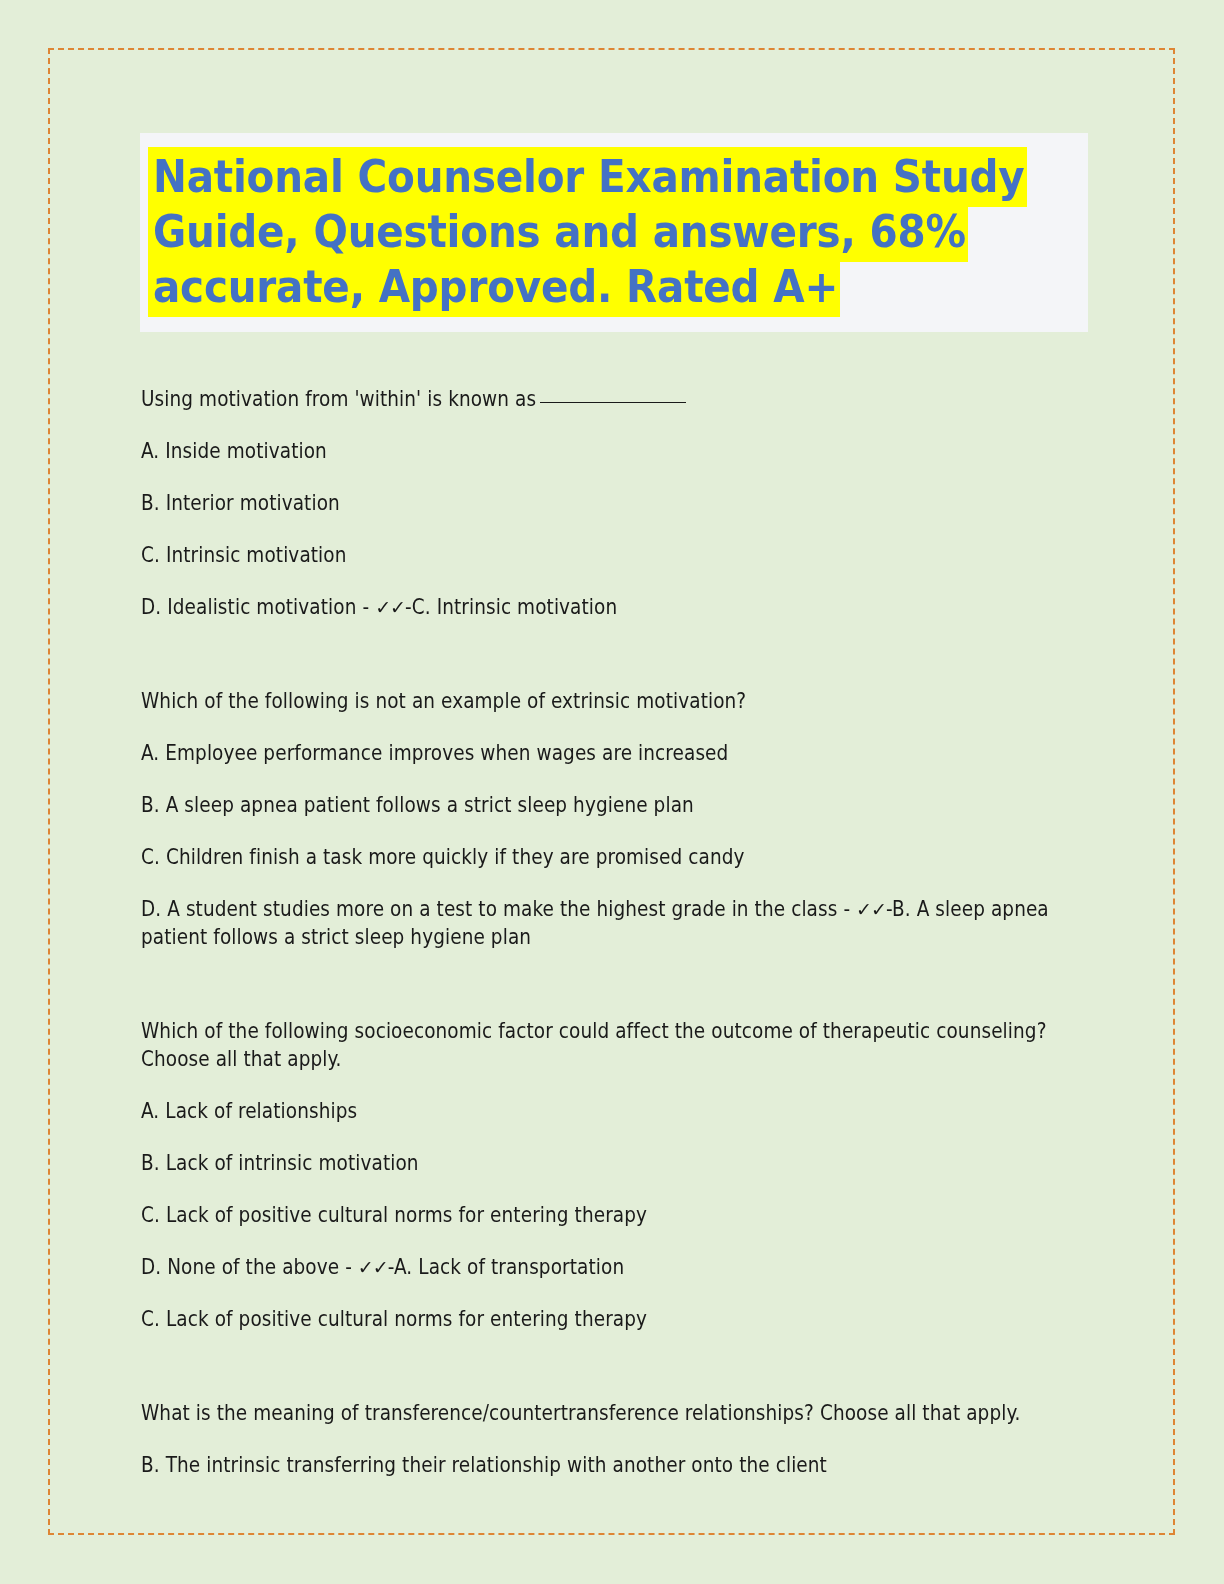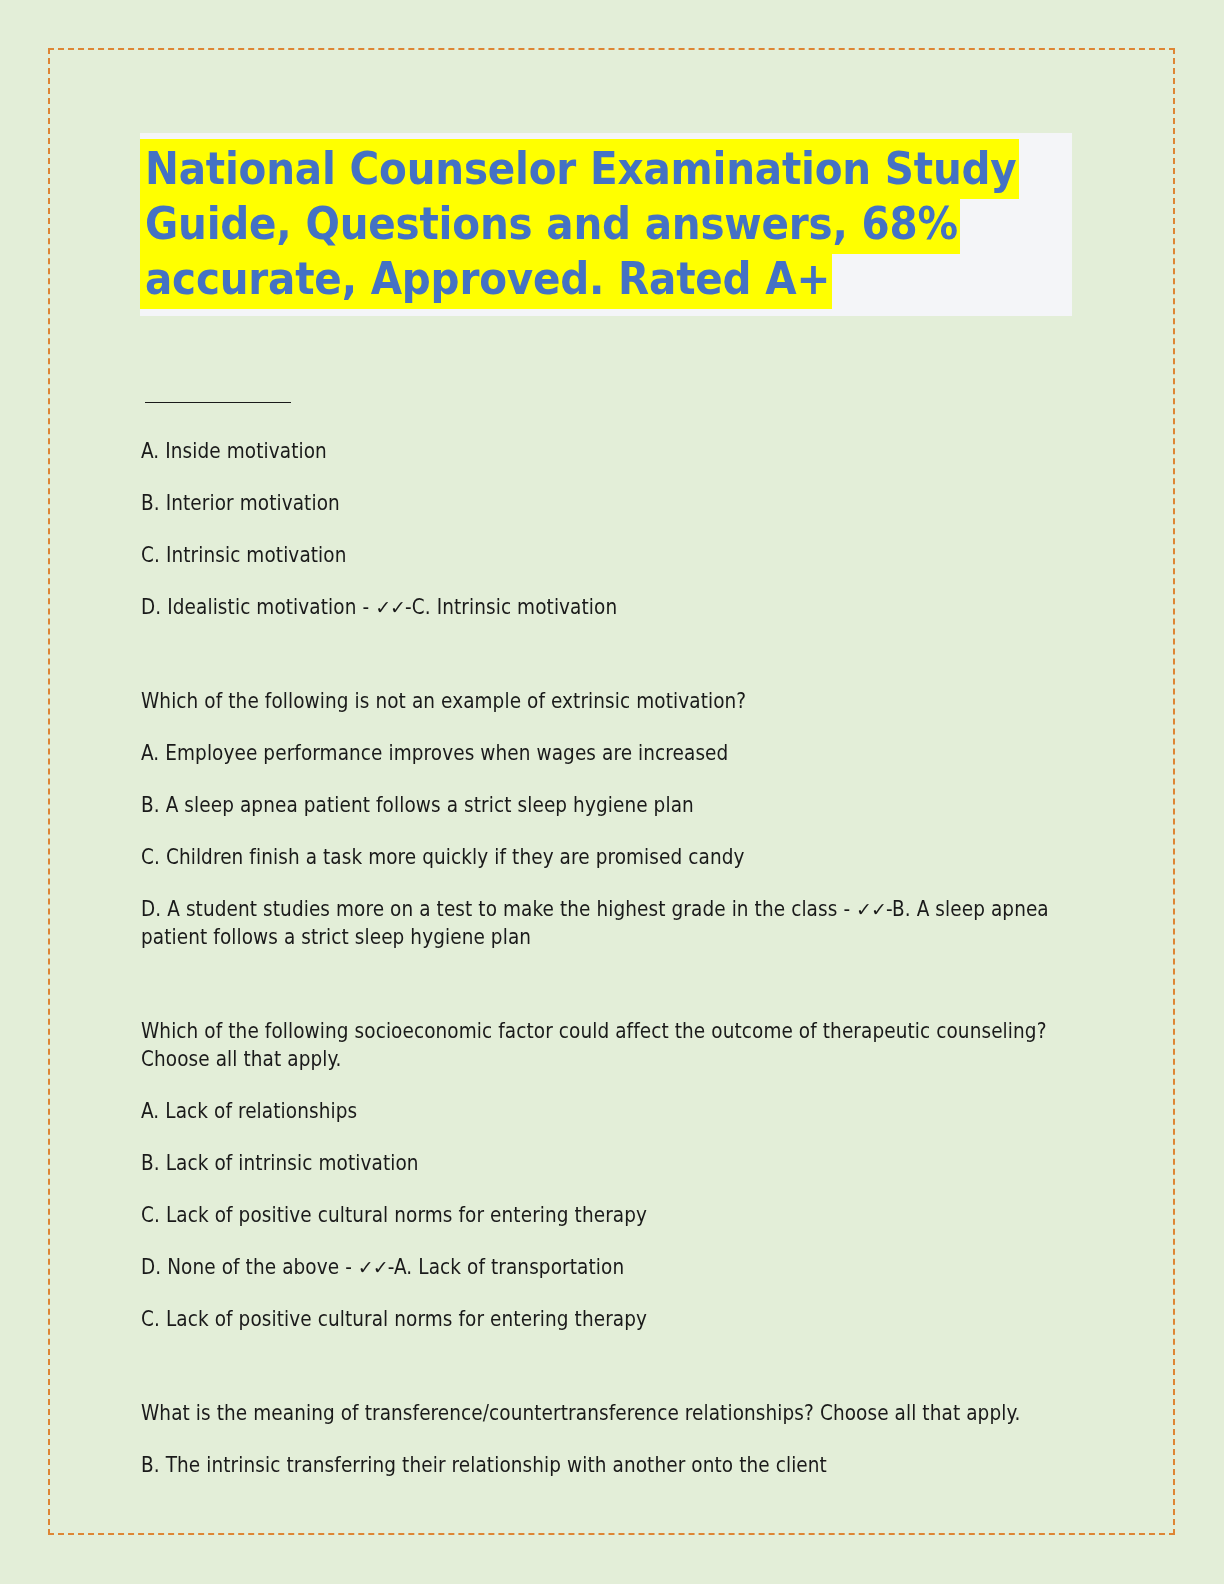--- a/index.html
+++ b/index.html
@@ -35,21 +35,21 @@
     width: 1224px;
   }
 
   
   #title-block {
     position: absolute;
     left: 140px;
     top: 133px;
     width: 932px;
     background: #f4f5f8;
-    padding: 0;
+    padding: 8px;
   }
   #doc-title {
     margin: 0;
     padding: 8px 0 10px 0;
     font-family: "Liberation Sans Narrow", "DejaVu Sans Condensed", "Liberation Sans", sans-serif;
     font-size: 45px;
     line-height: 55px;
     font-weight: bold;
     color: #4472c4;
     letter-spacing: -0.2px;
@@ -108,21 +108,21 @@
     <h1 id="doc-title">
       <span class="hl">National Counselor Examination Study</span><br>
       <span class="hl">Guide, Questions and answers, 68%</span><br>
       <span class="hl">accurate, Approved. Rated A+</span>
     </h1>
   </div>
 
   <div id="body-text">
 
     <div class="qblock">
-      <p class="para q"><span class="blank-line"></span></p>
+      <p class="para q"><span>Using motivation from 'within' is known as</span><span class="blank-line"></span></p>
       <p class="para">A. Inside motivation</p>
       <p class="para">B. Interior motivation</p>
       <p class="para">C. Intrinsic motivation</p>
       <p class="para"><span>D. Idealistic motivation - </span><span class="check">✓✓</span><span>-C. Intrinsic motivation</span></p>
     </div>
 
     <div class="block-gap"></div>
 
     <div class="qblock">
       <p class="para q">Which of the following is not an example of extrinsic motivation?</p>

